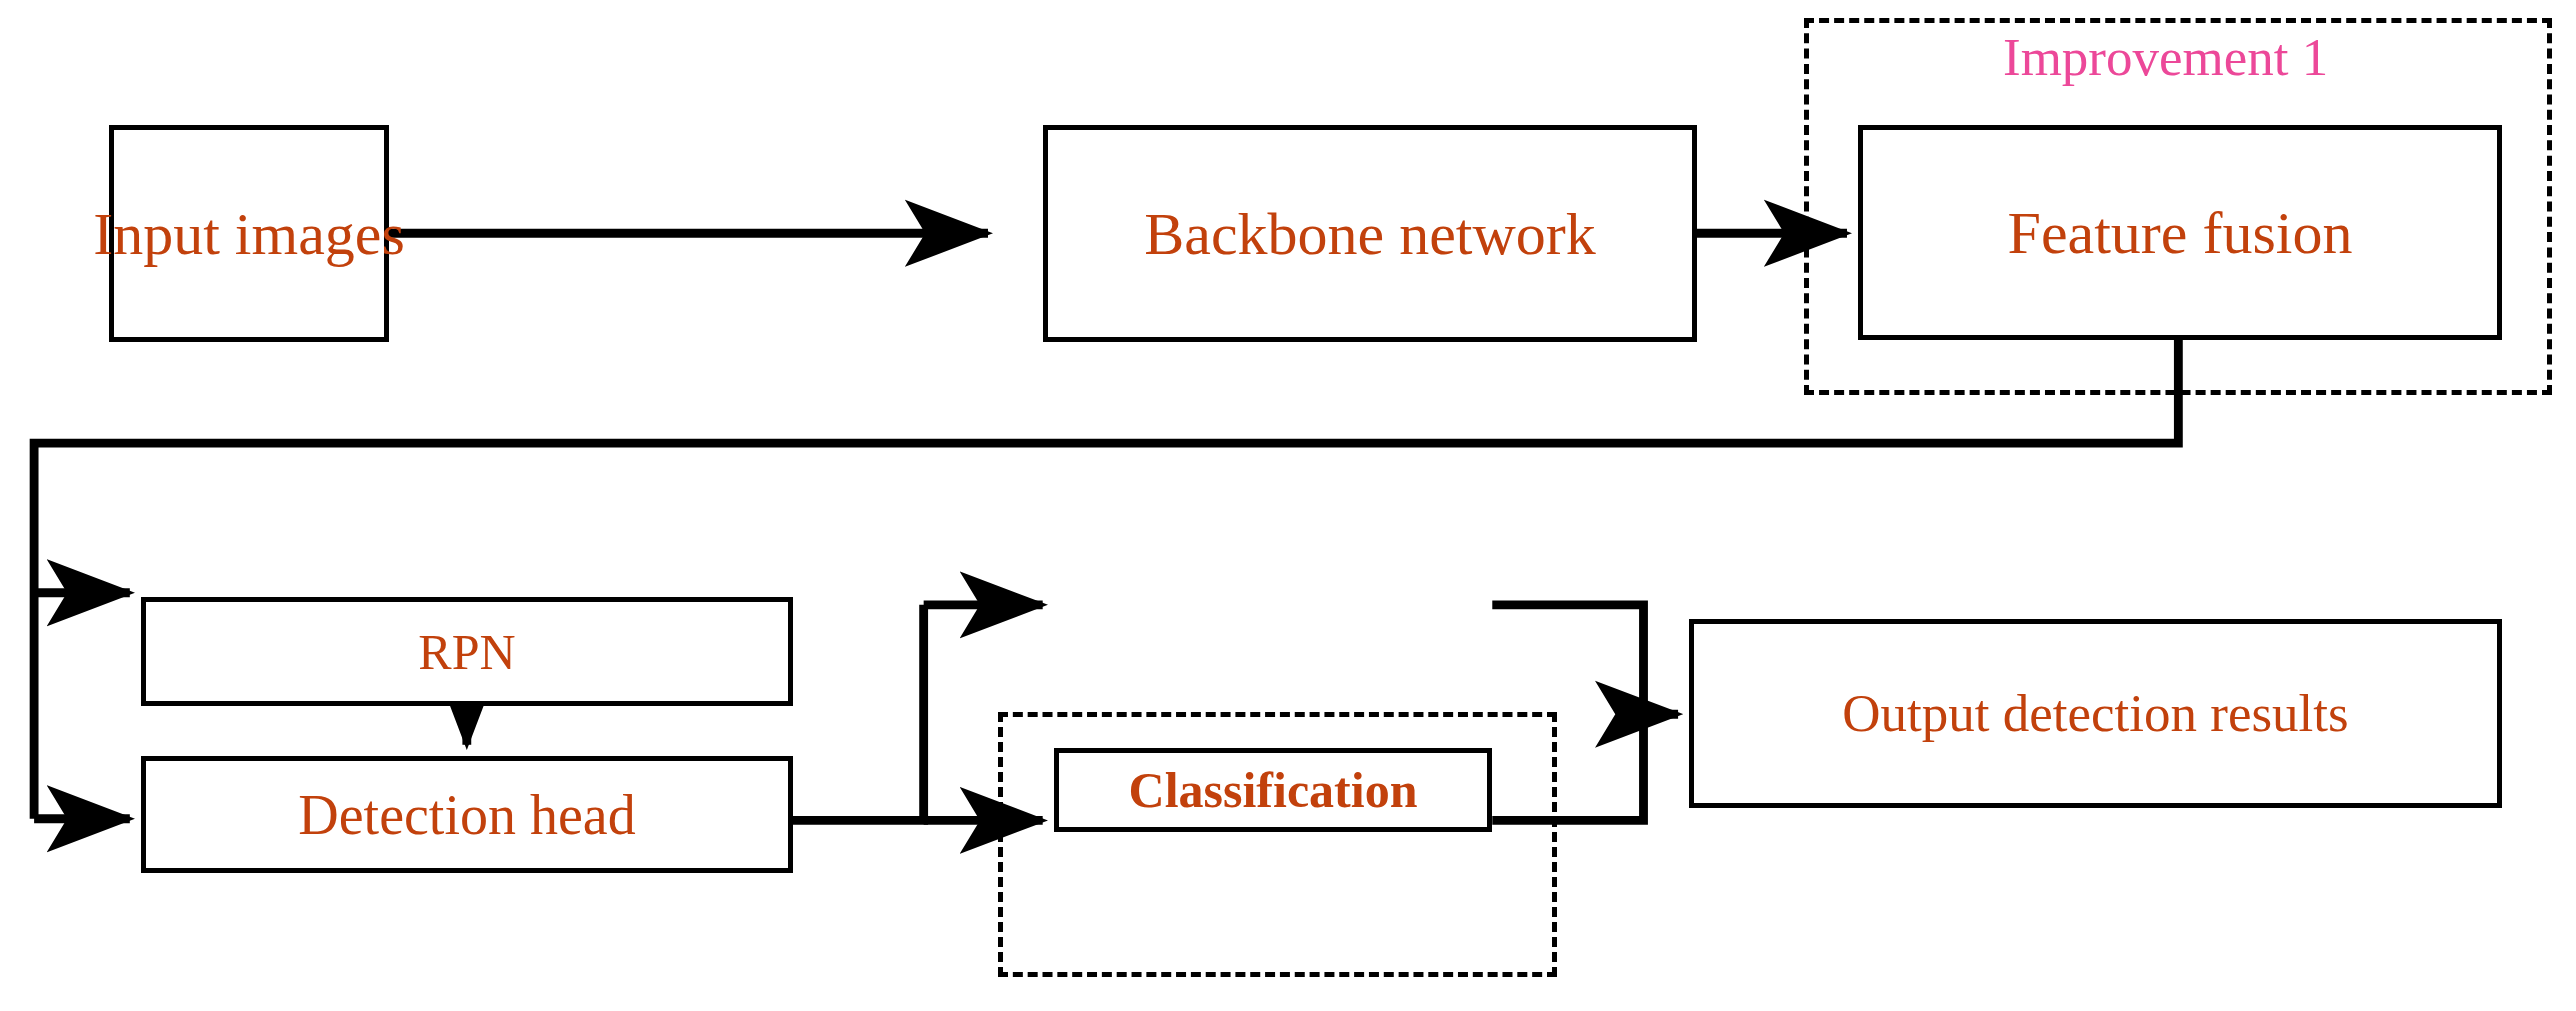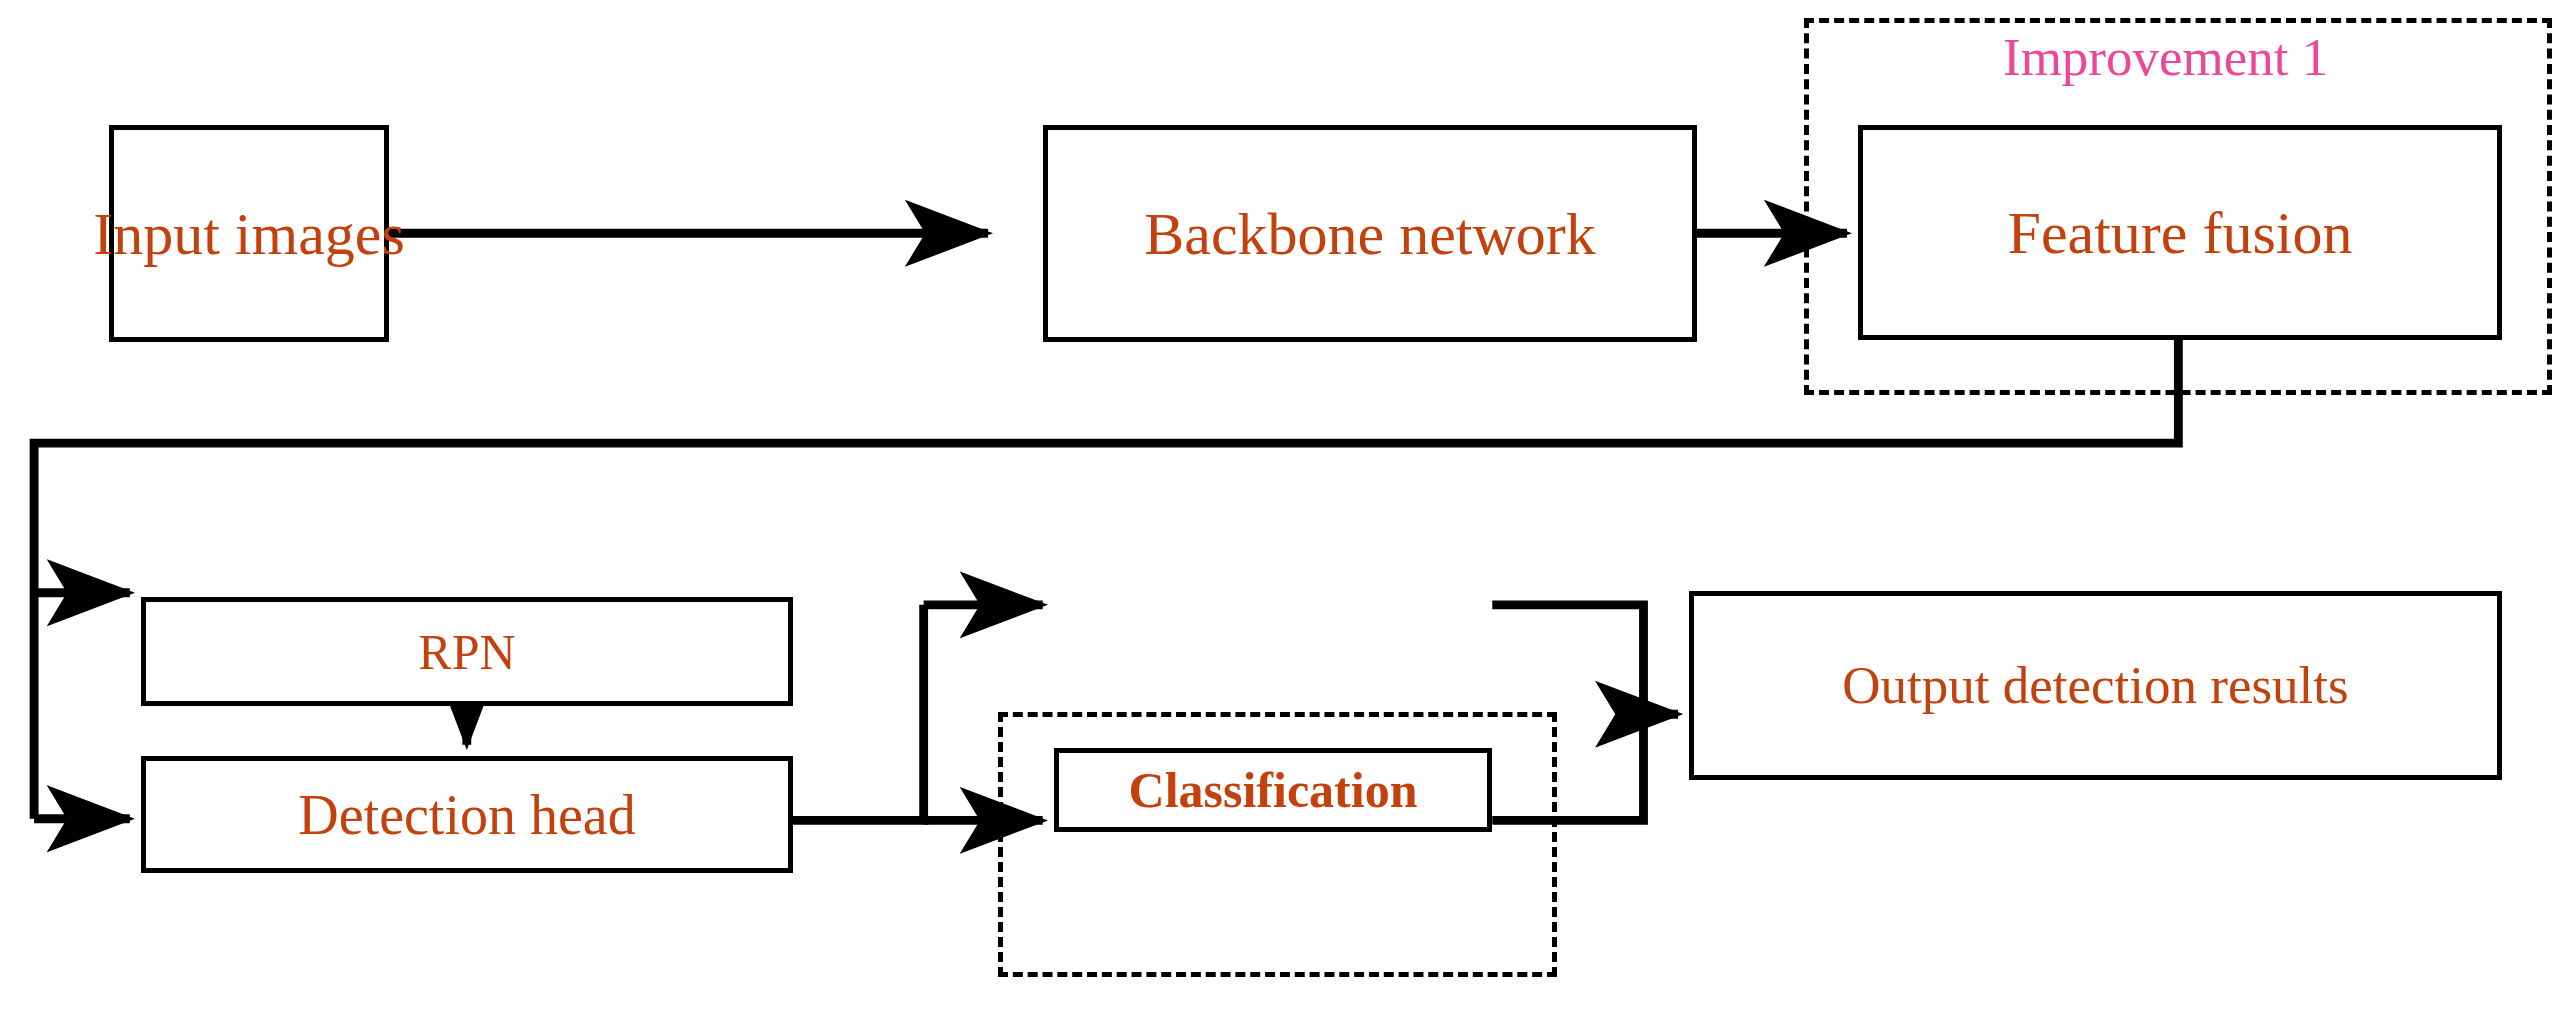--- a/index.html
+++ b/index.html
@@ -38,21 +38,21 @@
   }
 
   
   #n-input        {left:109px; top:125px;  width:280px;  height:217px; font-size:60px;}
   #n-backbone     {left:999px;top:125px;  width:654px;  height:217px; font-size:60px;margin-left:44px;}
   #n-fusion       {left:1858px;top:125px;  width:644px;  height:215px; font-size:60px;}
   #n-rpn          {left:141px; top:553px;  width:652px;  height:109px; font-size:50px;margin-top:44px;}
   #n-dethead      {left:141px; top:756px;  width:652px;  height:117px; font-size:56px;align-items:center;}
   #n-regression   {left:1054px;top:553px;  width:438px;  height:107px; font-size:50px;}
   #n-classification{left:1054px;top:748px; width:438px;  height:84px; font-size:50px;font-weight:bold;}
-  #n-output       {left:1689px;top:591px;  width:813px; height:189px; font-size:53px;}
+  #n-output       {left:1689px;top:619px;  width:813px; height:189px; font-size:53px;}
 
   
   #g-improve1 {left:1804px;top:17.7px;  width:748px; height:377px;}
   #g-improve2 {left:998px;top:712px; width:559px; height:265px;}
 
   
   #l-improve1 {left:2003px;top:31px;  font-size:53px;}
   #l-improve2 {left:1090px;top:873px;font-size:51px;}
 </style>
 </head>

